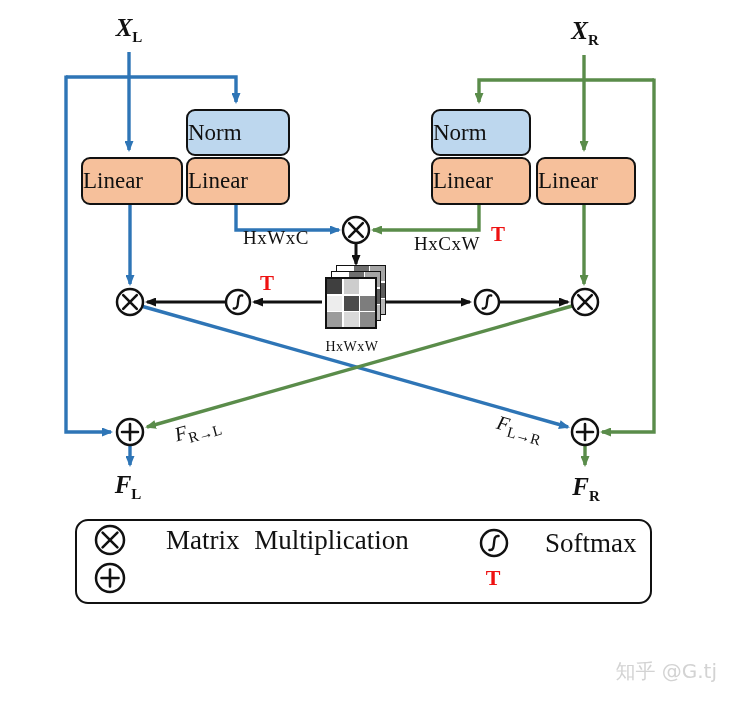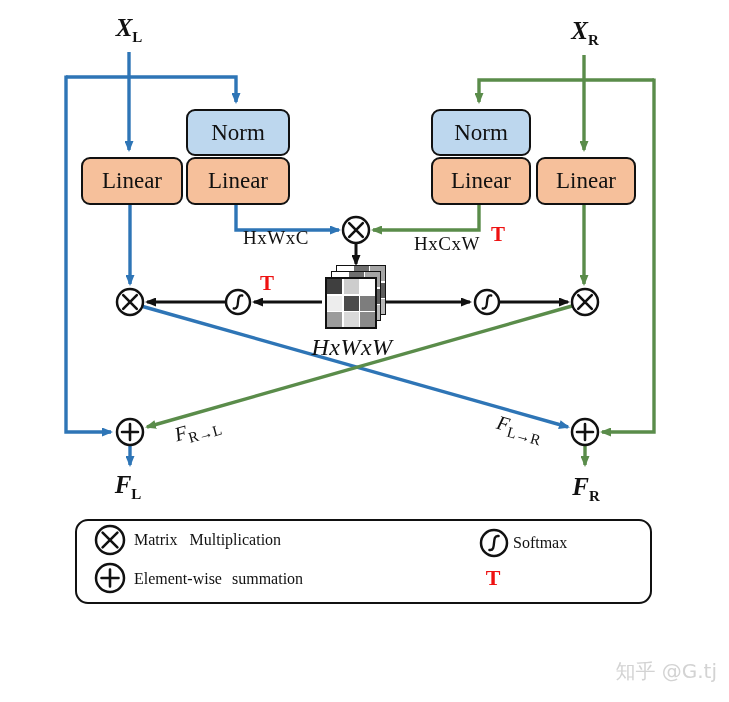--- a/index.html
+++ b/index.html
@@ -9,36 +9,36 @@
   html,body{margin:0;padding:0;background:#fff;}
   .stage{position:relative;width:729px;height:702px;background:#ffffff;overflow:hidden;
          font-family:"Liberation Serif", serif;color:#111;}
   svg.wires{position:absolute;left:0;top:0;z-index:2;pointer-events:none;}
   .wire-b{stroke:var(--blue);stroke-width:3.4;fill:none;}
   .wire-g{stroke:var(--green);stroke-width:3.4;fill:none;}
   .wire-k{stroke:var(--ink);stroke-width:3;fill:none;}
   .node-c{fill:#ffffff;stroke:var(--ink);stroke-width:2.5;}
   .node-s{stroke:var(--ink);stroke-width:2.6;fill:none;stroke-linecap:round;}
   #mB path{fill:var(--blue);} #mG path{fill:var(--green);} #mK path{fill:var(--ink);}
-  .box{position:absolute;z-index:3;display:flex;align-items:center;justify-content:center;
+  .box{position:absolute;z-index:3;display:flex;align-items:center;
        border:2.2px solid #111;border-radius:9px;font-size:23px;}
   .box.norm{background:var(--norm);}
   .box.linear{background:var(--linear);}
   .lbl{position:absolute;z-index:4;transform:translate(-50%,-50%);white-space:nowrap;line-height:1;}
   .math{font-style:italic;font-size:25px;font-weight:bold;}
   .math sub, .fus sub{font-style:normal;font-size:15px;}
   .dim{font-size:19px;letter-spacing:.5px;}
   .tred{color:var(--red);font-weight:bold;font-size:21px;font-style:normal;}
   .fus{font-style:italic;font-size:20px;}
   .matrix-layer{position:absolute;z-index:3;width:48px;height:48px;display:grid;
       grid-template-columns:1fr 1fr 1fr;grid-template-rows:1fr 1fr 1fr;gap:1.5px;
       background:#fff;border:1.7px solid #111;}
   .matrix-layer.front{border-width:2px;}
   .legend-box{position:absolute;z-index:1;border:2.2px solid #111;border-radius:13px;background:#fff;}
-  .legend-text{position:absolute;z-index:4;font-size:16px;transform:translateY(-50%);white-space:nowrap;}
+  .legend-text{position:absolute;z-index:4;font-size:27px;transform:translateY(-50%);white-space:nowrap;margin-left:32px;}
   .caption{position:absolute;z-index:4;left:8px;width:713px;font-size:24px;line-height:31px;}
   .caption .l1{text-align:justify;text-align-last:justify;}
   .watermark{position:absolute;z-index:4;font-size:20px;color:#d3d3d3;
       font-family:"DejaVu Sans", sans-serif;white-space:nowrap;}
 </style>
 </head>
 <body>
 
 <div class="stage">
 
@@ -147,21 +147,21 @@
       <span>Linear</span>
     </div>
   <div class="box linear" style="left:536px;top:157px;width:96px;height:44px;">
       <span>Linear</span>
     </div>
 
   <div class="lbl dim" style="left:276px;top:237px;">HxWxC</div>
   <div class="lbl dim" style="left:447px;top:243px;">HxCxW</div>
   <div class="lbl tred" style="left:498px;top:234px;">T</div>
   <div class="lbl tred" style="left:267px;top:283px;">T</div>
-  <div class="lbl dim" style="left:352px;top:347px;font-size:24px;font-style:italic;">HxWxW</div>
+  <div class="lbl dim" style="left:352px;top:347px;font-size:14px;">HxWxW</div>
 
   <div class="matrix-layer" style="left:336px;top:265px;">
       <div style="background: rgb(255, 255, 255);"></div>
       <div style="background: rgb(111, 111, 111);"></div>
       <div style="background: rgb(165, 165, 165);"></div>
       <div style="background: rgb(196, 196, 196);"></div>
       <div style="background: rgb(138, 138, 138);"></div>
       <div style="background: rgb(92, 92, 92);"></div>
       <div style="background: rgb(227, 227, 227);"></div>
       <div style="background: rgb(150, 150, 150);"></div>
@@ -188,21 +188,20 @@
       <div style="background: rgb(156, 156, 156);"></div>
       <div style="background: rgb(217, 217, 217);"></div>
       <div style="background: rgb(138, 138, 138);"></div>
     </div>
 
   <div class="lbl fus" style="left:198px;top:431px;transform:translate(-50%,-50%) rotate(-15.5deg);"><span>F</span><sub>R→L</sub></div>
   <div class="lbl fus" style="left:519px;top:430px;transform:translate(-50%,-50%) rotate(15.5deg);"><span>F</span><sub>L→R</sub></div>
 
   <div class="legend-box" style="left:75px;top:519px;width:573px;height:81px;"></div>
   <div class="legend-text" style="left:134px;top:540px;word-spacing:8px;">Matrix Multiplication</div>
-  <div class="legend-text" style="left:134px;top:579px;word-spacing:6px;">Element-wise summation</div>
   <div class="legend-text" style="left:513px;top:543px;">Softmax</div>
   <div class="lbl tred" style="left:493px;top:578px;font-size:22px;">T</div>
 
   <div class="caption" style="top:628px;">
   </div>
 
   <div class="watermark" style="right:12px;top:658px;">知乎 @G.tj</div>
 
 </div>
 

